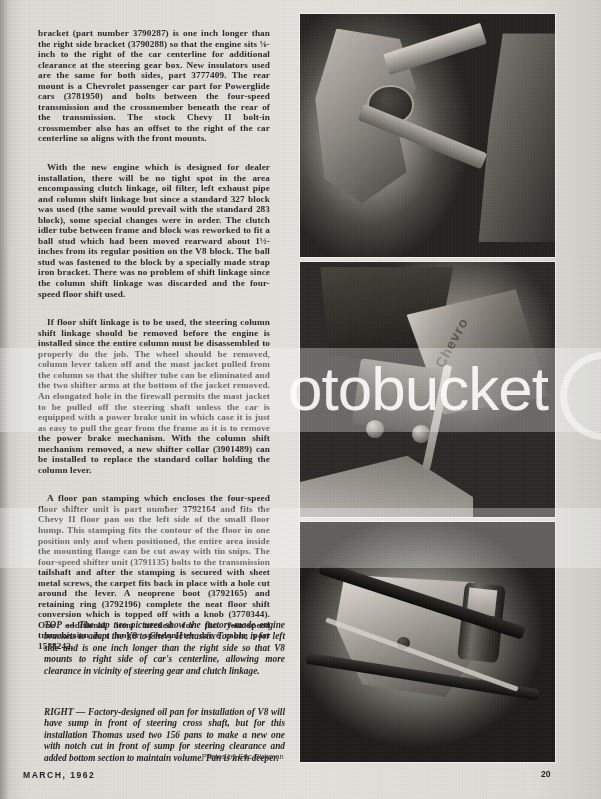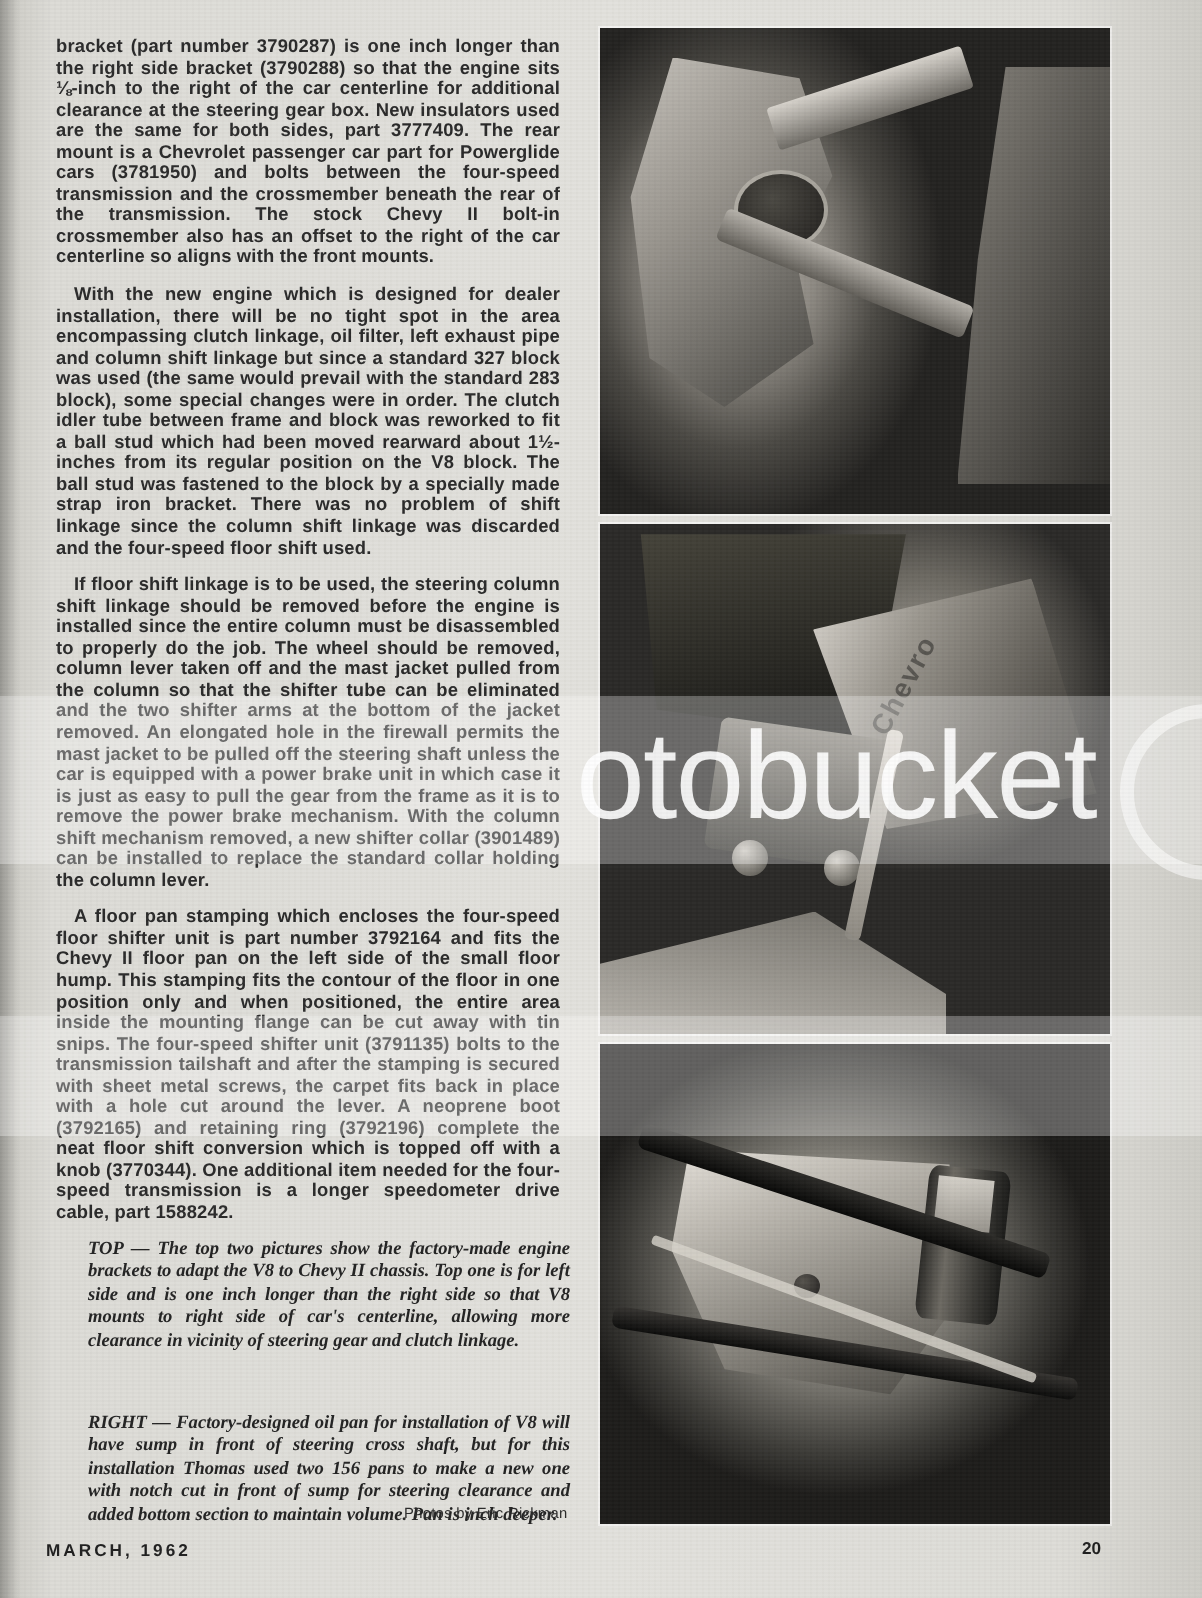--- a/index.html
+++ b/index.html
@@ -34,22 +34,22 @@
     pointer-events: none;
   }
   
   #textcol {
     position: absolute;
     left: 20px;
     top: 10px;
     width: 268px;
   }
   .body-p {
-    margin: 8px;
-    font-family: Liberation Sans, sans-serif;
+    margin: 18px;
+    font-family: Liberation Serif, serif;
     font-size: 9.2px;
     line-height: 10.55px;
     text-align: justify;
     color: #2a2a2a;
     text-indent: 9px;
     letter-spacing: .1px;
     font-weight: 700;
     -webkit-font-smoothing: none;
   }
   .body-p.first { text-indent: 0; }

